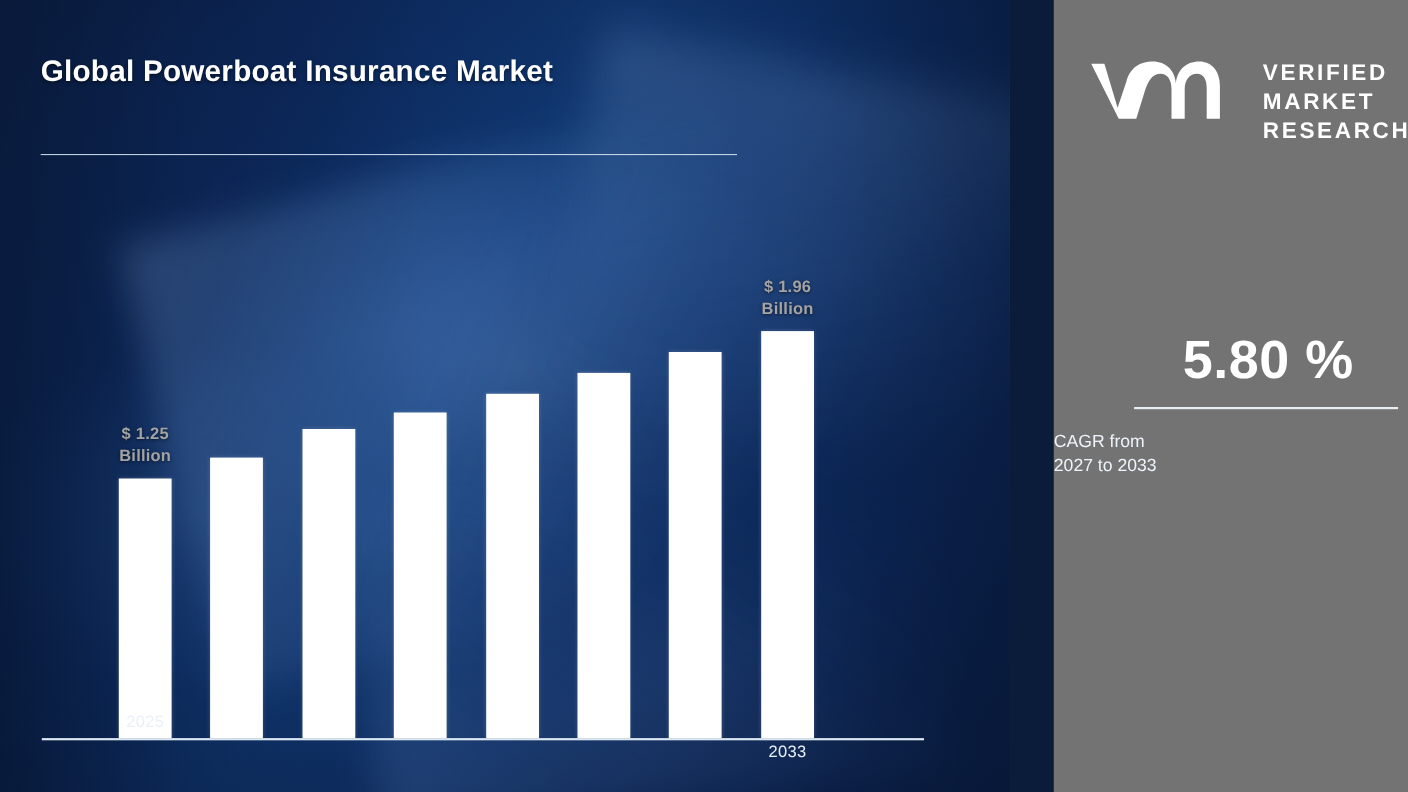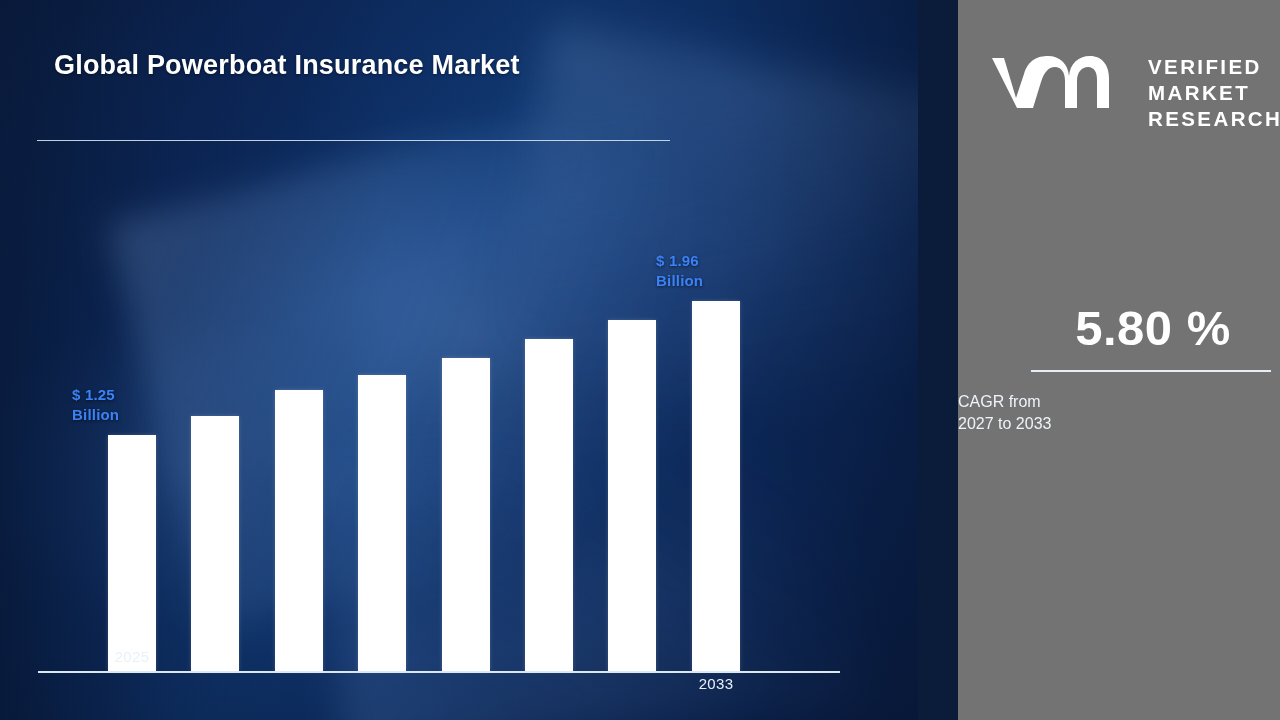--- a/index.html
+++ b/index.html
@@ -48,42 +48,42 @@
     position:absolute;left:330px;top:430px;width:520px;height:300px;
     background:linear-gradient(40deg, rgba(130,175,235,0.18) 0%, rgba(40,95,175,0.04) 65%, rgba(15,50,120,0) 92%);
     transform:rotate(-6deg);filter:blur(18px);
   }
   .vignette{
     position:absolute;inset:0;
     background:radial-gradient(ellipse 120% 110% at 45% 45%, rgba(0,0,0,0) 42%, rgba(3,12,30,0.55) 100%);
   }
 
   .title{
-    position:absolute;left:54px;top:50px;width:700px;
+    position:absolute;left:37px;top:50px;width:700px;
     color:#ffffff;font-size:27px;font-weight:bold;letter-spacing:0.2px;
     text-shadow:0 1px 3px rgba(0,0,0,0.45);
   }
   .title-rule{
     position:absolute;left:37px;top:140px;width:633px;height:1px;
     background:#cfe0ee;opacity:.92;
   }
 
   
   .chart-area{position:absolute;left:0;top:0;width:918px;height:720px;}
   .axis-line{
     position:absolute;left:38px;top:671px;width:802px;height:2px;
     background:#dbe7f2;
   }
   .bar{
     position:absolute;background:#ffffff;
     box-shadow:0 0 4px rgba(255,255,255,0.18);
   }
   .bar-label{
-    position:absolute;color:#3b82f6;font-size:15px;font-weight:bold;
-    line-height:20px;letter-spacing:.2px;
+    position:absolute;color:#a3a3a3;font-size:15px;font-weight:bold;
+    text-align:center;line-height:20px;letter-spacing:.2px;
     text-shadow:0 1px 3px rgba(0,0,0,0.55);
     width:120px;
   }
   .tick-label{
     position:absolute;color:#e9f1f8;font-size:15px;top:648px;
     width:100px;text-align:center;letter-spacing:.3px;
   }
 
   
   .seam{

